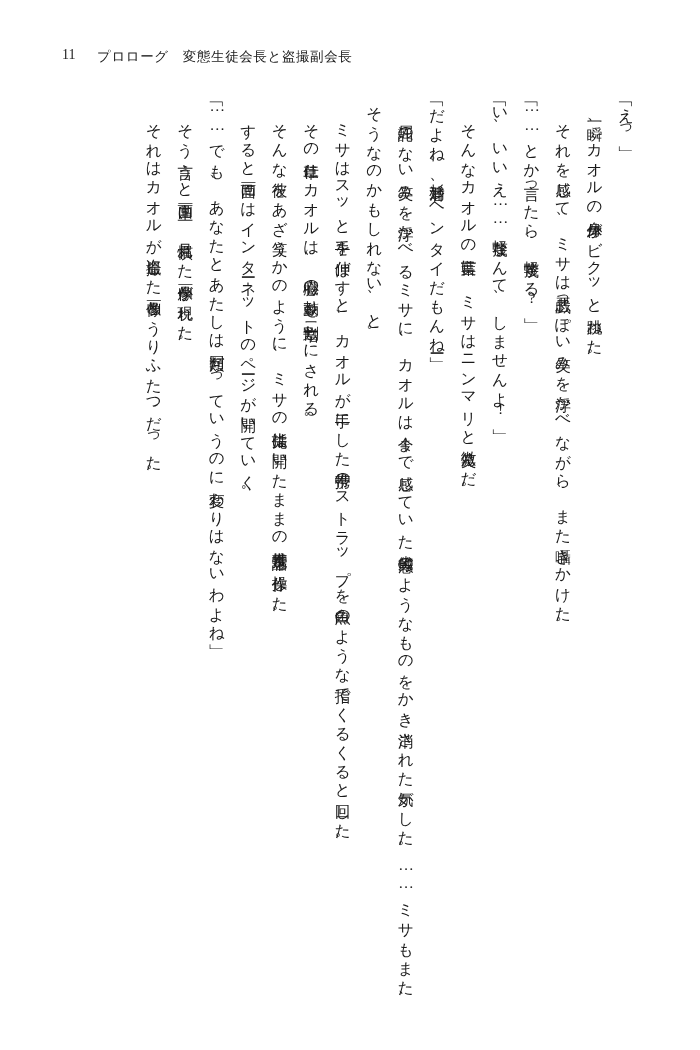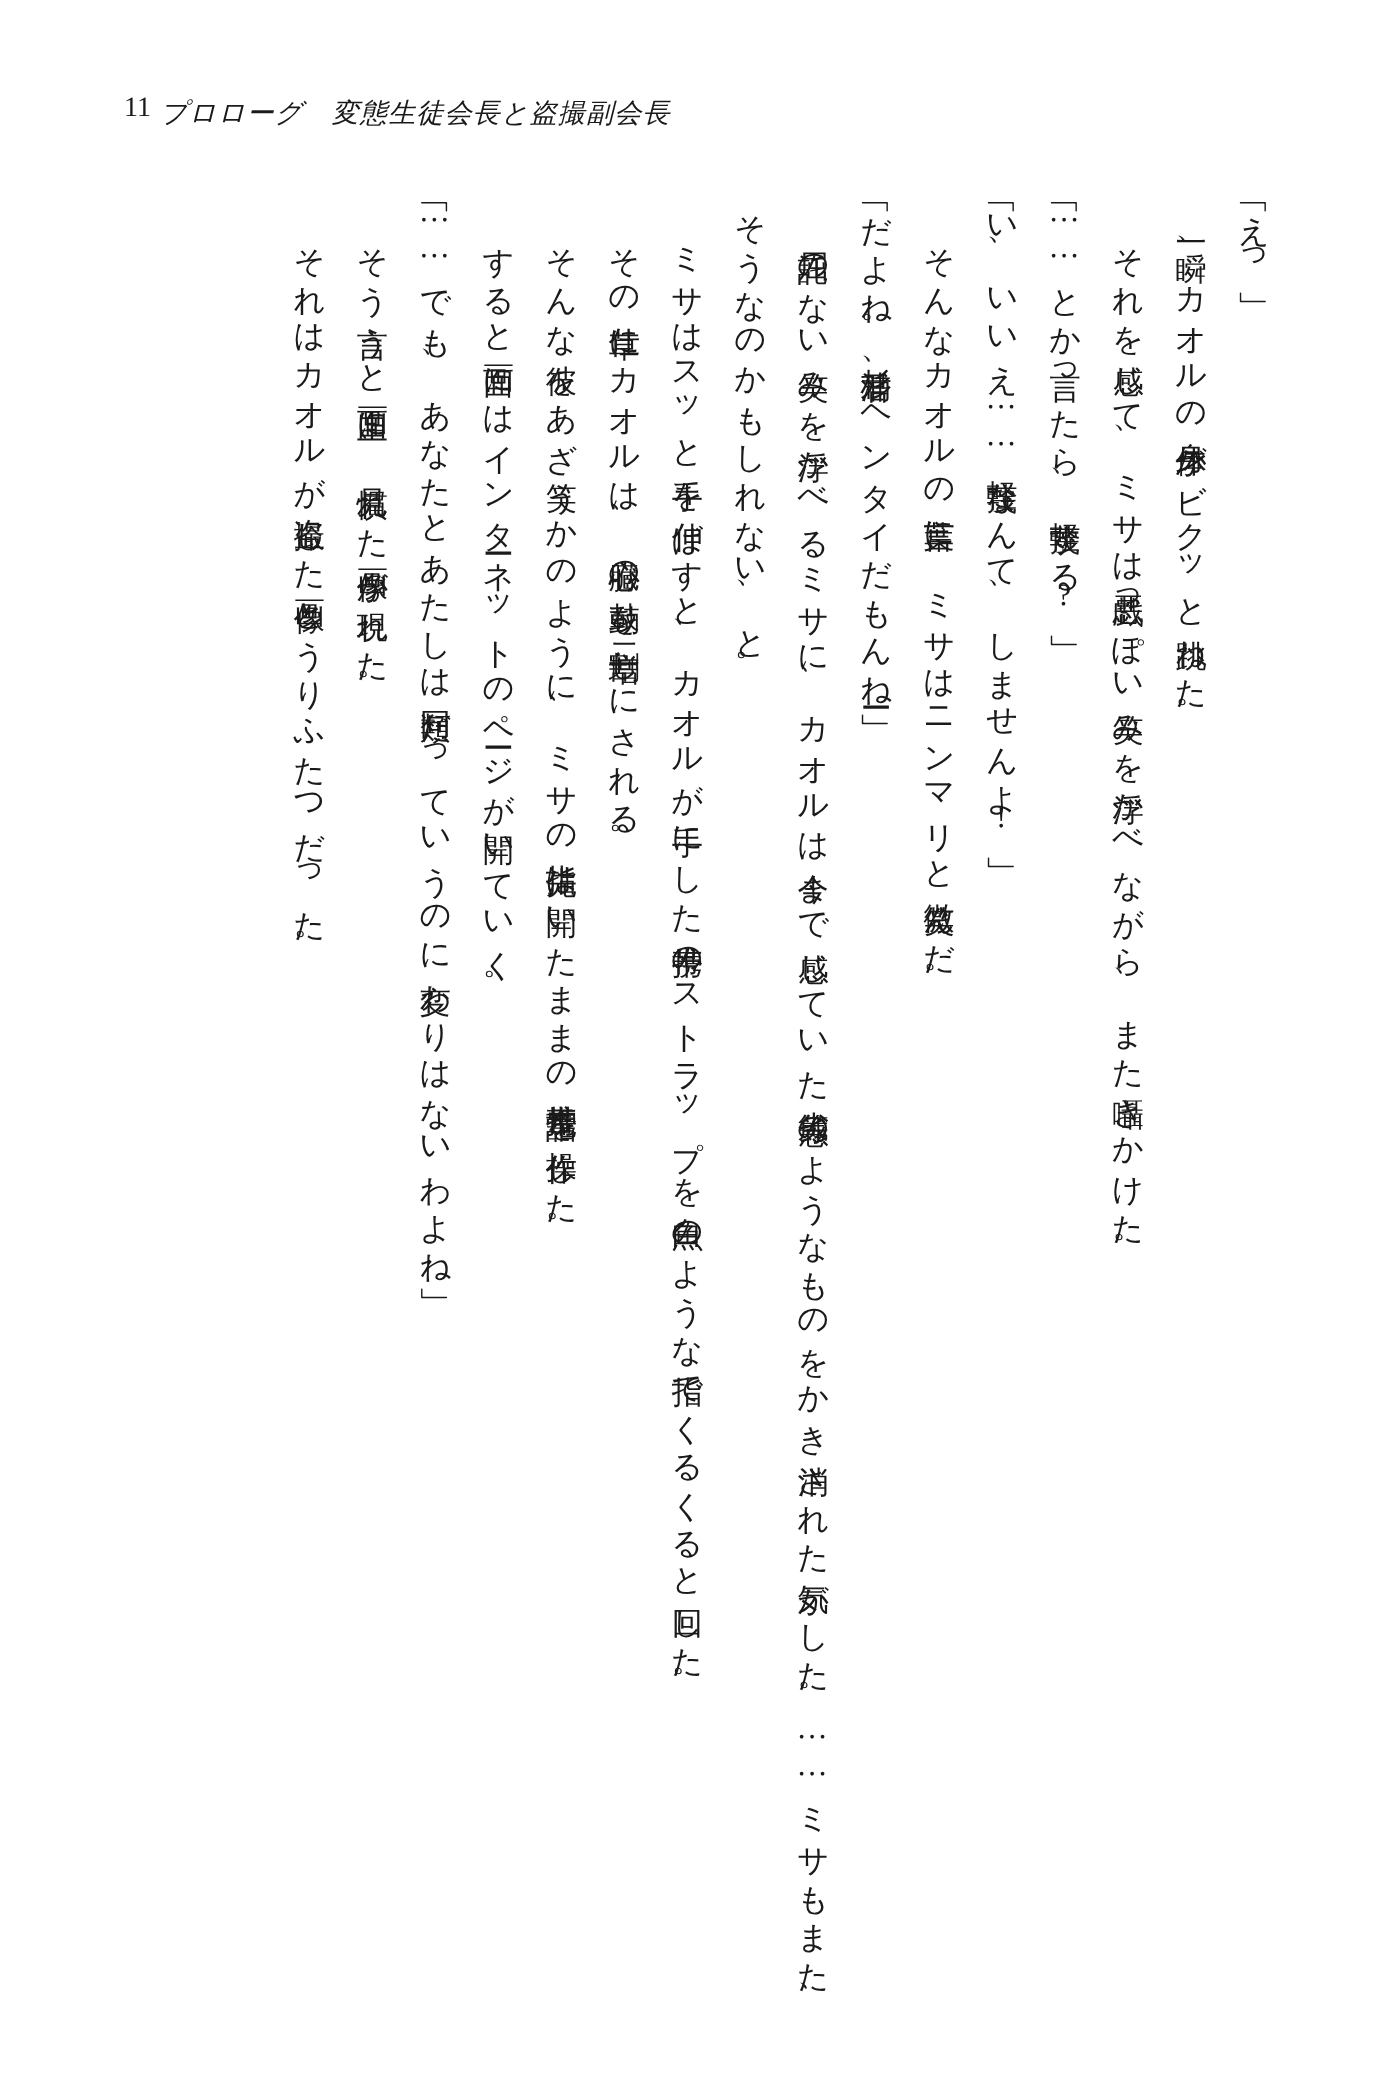--- a/index.html
+++ b/index.html
@@ -23,25 +23,24 @@
   .page-number {
     position: absolute;
     left: 62px;
     top: 47px;
     font-size: 14px;
     font-family: "Liberation Serif", "DejaVu Serif", serif;
     letter-spacing: 0;
   }
   .chapter-title {
     position: absolute;
-    left: 80px;
+    left: 97px;
     top: 48px;
     font-size: 13.5px;
     letter-spacing: 0.6px;
-    font-style: italic;
   }
   
   .body-text {
     position: absolute;
     top: 96px;
     left: 58px;
     width: 584px;
     height: 910px;
     writing-mode: vertical-rl;
     -webkit-writing-mode: vertical-rl;

